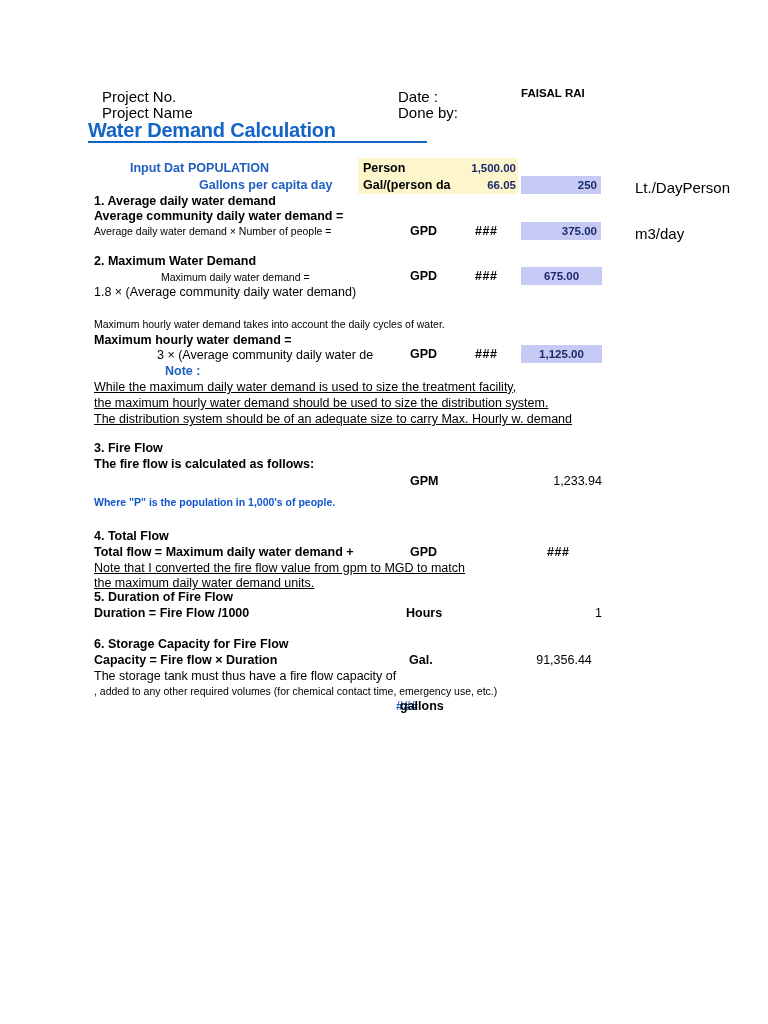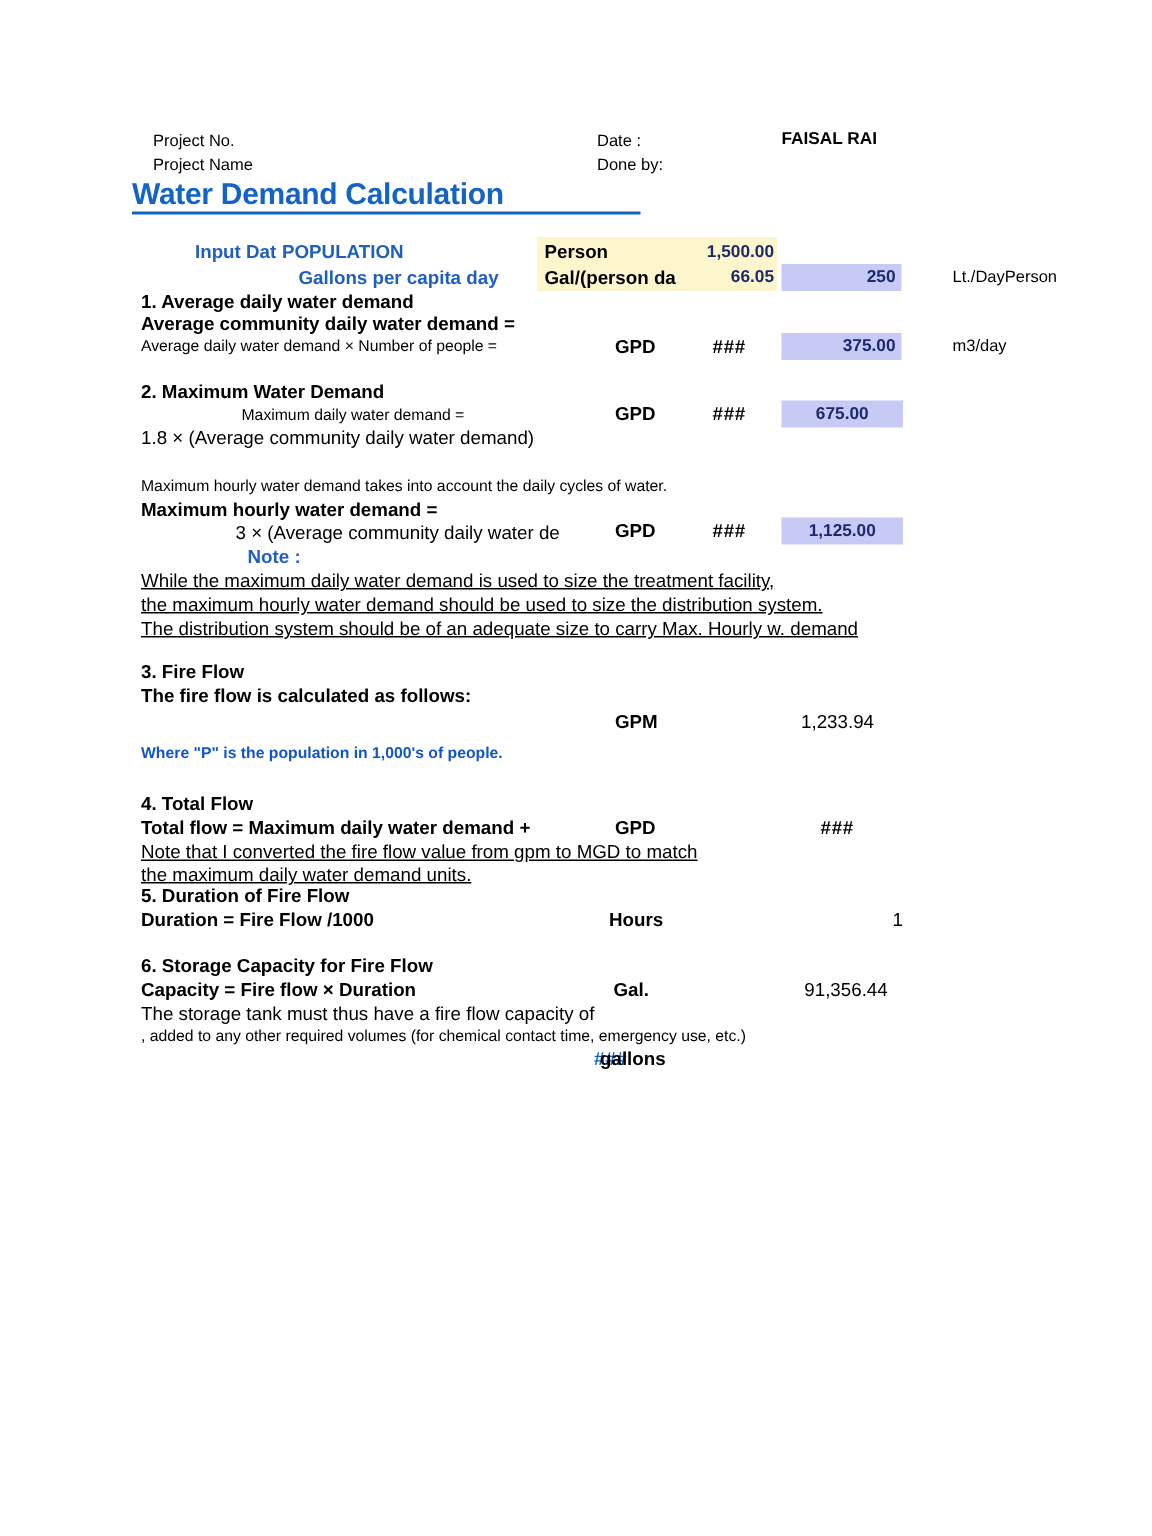--- a/index.html
+++ b/index.html
@@ -18,21 +18,21 @@
   .sheet {
     position: absolute;
     left: 0; top: 0;
     width: 768px;
     height: 1024px;
   }
   .abs { position: absolute; white-space: nowrap; }
 
   
   .t-small  { font-size: 10.5px; }
-  .t-hdr    { font-size: 11px; padding-left: 31px; }
+  .t-hdr    { font-size: 15px; padding-left: 31px; }
   .t-hdrb   { font-size: 11.5px; font-weight: bold; }
   .t-body   { font-size: 12.5px; }
   .t-bodyb  { font-size: 12.5px; font-weight: bold; }
   .t-numr   { font-size: 12.5px; }
   .blue     { color: #1f5fc0; padding-left: 36px; }
   .blue2    { color: #000000; text-decoration: underline; }
   .bluebold { color: #1155cc; font-weight: bold; }
 
   
   .title {
@@ -131,21 +131,21 @@
   <div class="cellnum center" style="left:521px; top:348px; width:81px;">1,125.00</div>
 
   <div class="abs t-bodyb blue" style="left:94px; top:364px;margin-left:35px;">Note :</div>
   <div class="abs t-body blue2" style="left:94px; top:380px;">While the maximum daily water demand is used to size the treatment facility,</div>
   <div class="abs t-body blue2" style="left:94px; top:396px;">the maximum hourly water demand should be used to size the distribution system.</div>
   <div class="abs t-body blue2" style="left:94px; top:412px;">The distribution system should be of an adequate size to carry Max. Hourly w. demand</div>
 
   <div class="abs t-bodyb" style="left:94px; top:441px;">3. Fire Flow</div>
   <div class="abs t-bodyb" style="left:94px; top:457px;">The fire flow is calculated as follows:</div>
   <div class="abs t-bodyb" style="left:410px; top:474px;">GPM</div>
-  <div class="abs t-numr" style="left:534px; top:474px; width:68px; ">1,233.94</div>
+  <div class="abs t-numr" style="left:534px; top:474px; width:68px; text-align:right;">1,233.94</div>
   <div class="abs t-small bluebold" style="left:94px; top:496px;">Where "P" is the population in 1,000's of people.</div>
 
   <div class="abs t-bodyb" style="left:94px; top:529px;">4. Total Flow</div>
   <div class="abs t-bodyb" style="left:94px; top:545px;">Total flow = Maximum daily water demand +</div>
   <div class="abs t-bodyb" style="left:410px; top:545px;">GPD</div>
   <div class="hash" style="left:547px; top:545px;">###</div>
   <div class="abs t-body blue2" style="left:94px; top:561px;">Note that I converted the fire flow value from gpm to MGD to match</div>
   <div class="abs t-body blue2" style="left:94px; top:576px;"> the maximum daily water demand units.</div>
 
   <div class="abs t-bodyb" style="left:94px; top:590px;">5. Duration of Fire Flow</div>

